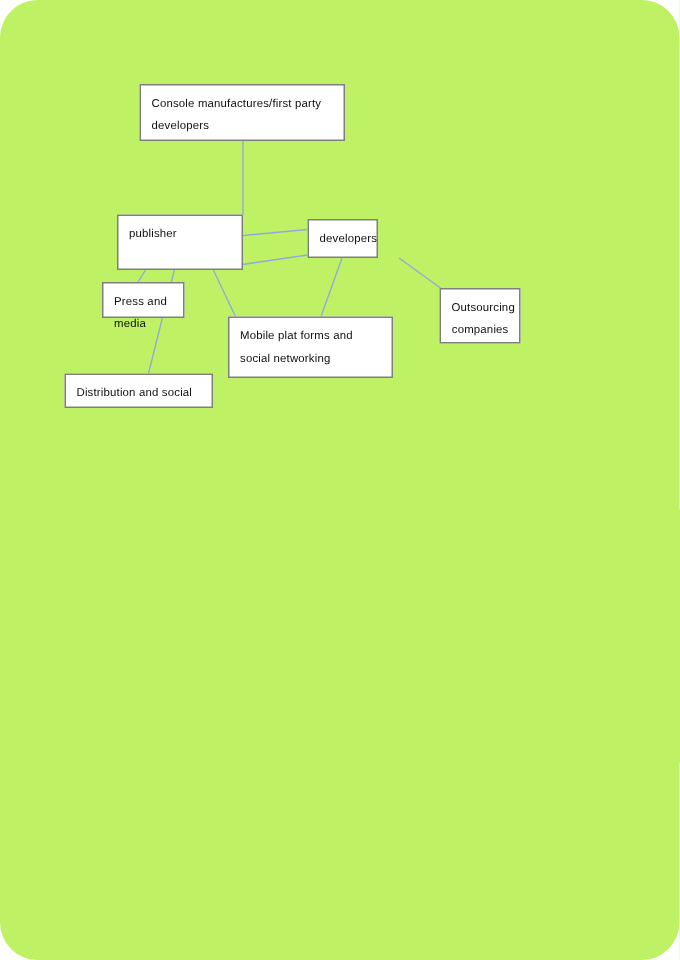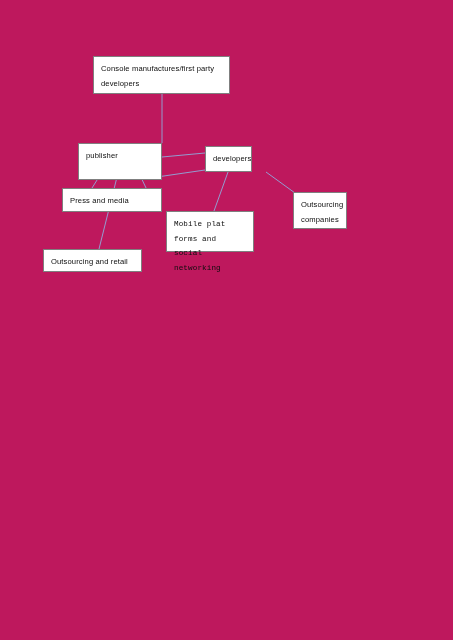--- a/index.html
+++ b/index.html
@@ -13,21 +13,22 @@
     position: relative;
     overflow: hidden;
     font-family: "Liberation Sans", sans-serif;
     -webkit-font-smoothing: antialiased;
   }
   #page {
     position: absolute;
     left: 0; top: 0;
     width: 453px;
     height: 640px;
-    background: #be185d;
+    background: #bef264;
+    border-radius: 25px;
   }
   #connectors {
     position: absolute;
     left: 0; top: 0;
     width: 453px;
     height: 640px;
     pointer-events: none;
   }
   .node {
     position: absolute;
@@ -67,29 +68,29 @@
   </div>
 
   <div class="node" style="left: 78px; top: 143px; width: 84px; height: 37px; border-color: rgb(127, 127, 127); color: rgb(13, 13, 13);">
     <span>publisher</span>
   </div>
 
   <div class="node" style="left: 205px; top: 146px; width: 47px; height: 26px; border-color: rgb(127, 127, 127); color: rgb(13, 13, 13);">
     <span>developers</span>
   </div>
 
-  <div class="node" style="left: 62px; top: 188px; width: 100px; height: 24px; border-color: rgb(127, 127, 127); color: rgb(13, 13, 13);">
+  <div class="node" style="left: 68px; top: 188px; width: 55px; height: 24px; border-color: rgb(127, 127, 127); color: rgb(13, 13, 13);">
     <span>Press and media</span>
   </div>
 
-  <div class="node" style="left: 166px; top: 211px; width: 88px; height: 41px; border-color: rgb(127, 127, 127); color: rgb(13, 13, 13); font-family: Liberation Mono, monospace;">
+  <div class="node" style="left: 152px; top: 211px; width: 110px; height: 41px; border-color: rgb(127, 127, 127); color: rgb(13, 13, 13);">
     <span>Mobile plat forms and social networking</span>
   </div>
 
-  <div class="node" style="left: 293px; top: 192px; width: 54px; height: 37px; border-color: rgb(127, 127, 127); color: rgb(13, 13, 13);">
+  <div class="node" style="left: 293px; top: 192px; width: 54px; height: 37px; border-color: rgb(127, 127, 127); color: rgb(13, 13, 13); text-align: right;">
     <span>Outsourcing companies</span>
   </div>
 
   <div class="node" style="left: 43px; top: 249px; width: 99px; height: 23px; border-color: rgb(127, 127, 127); color: rgb(13, 13, 13);">
-    <span>Outsourcing and retail</span>
+    <span>Distribution and social</span>
   </div>
 
 </div>
 
 </body></html>

